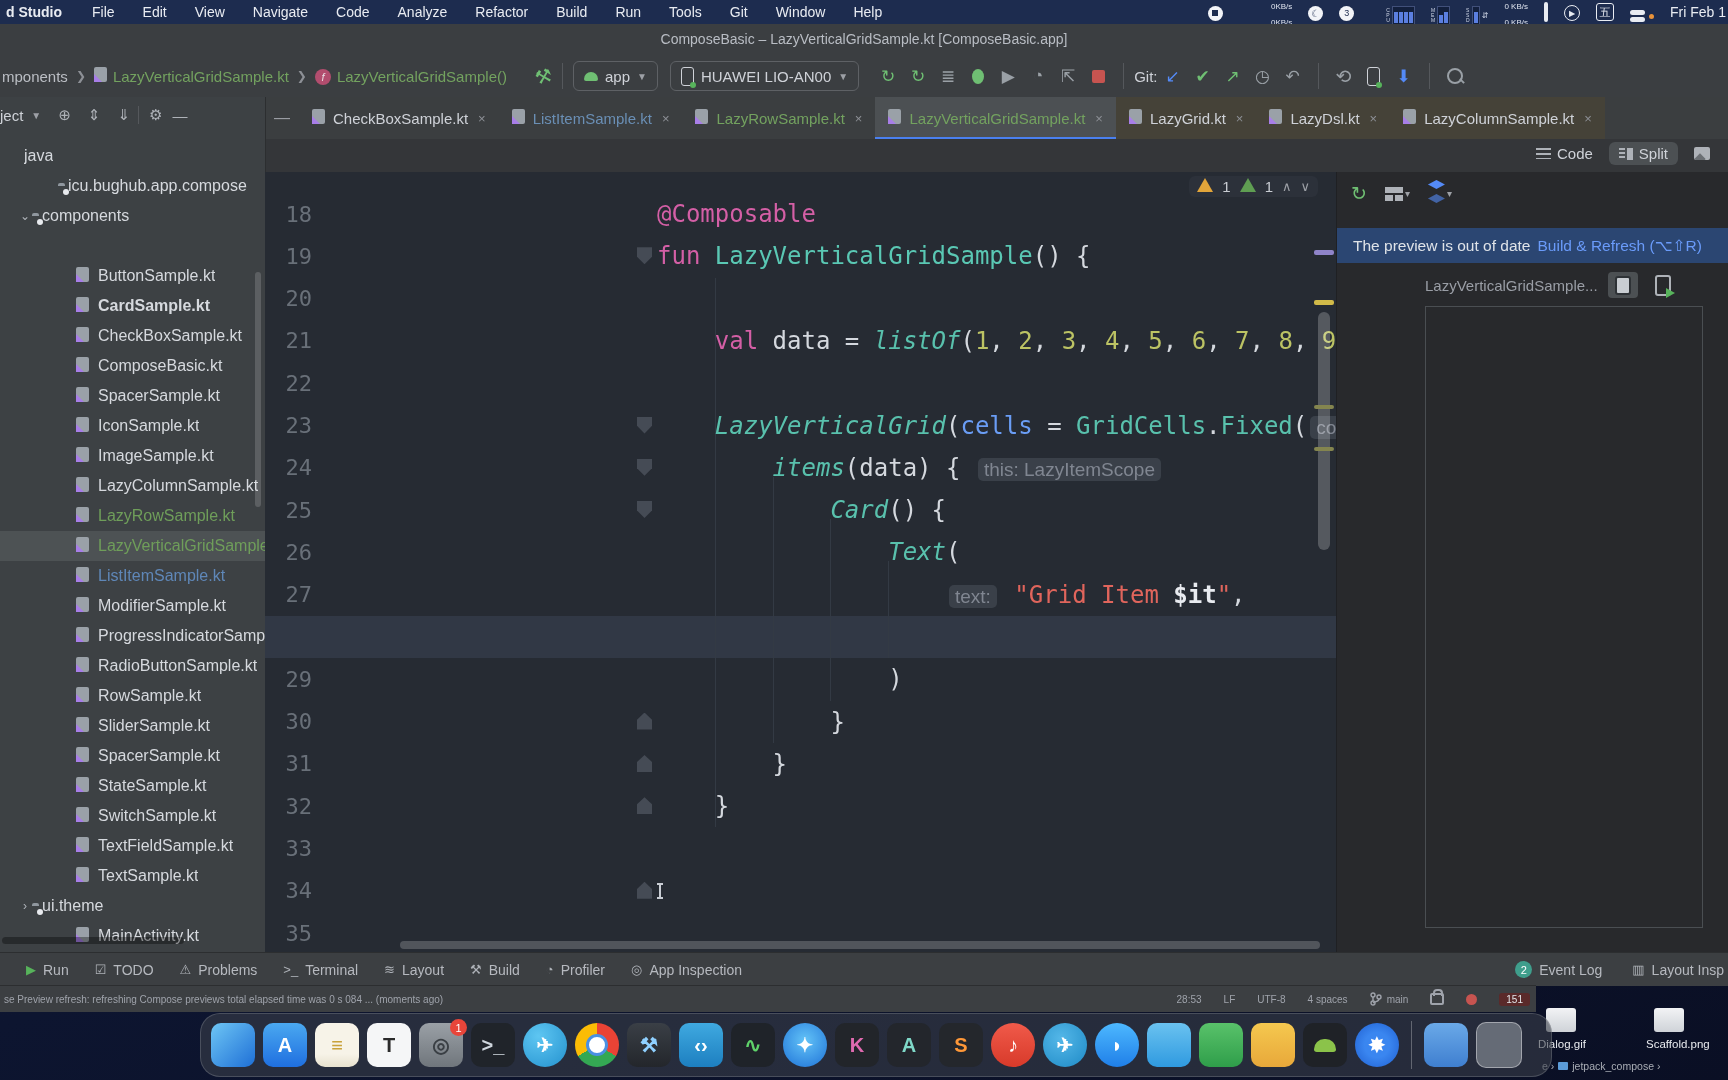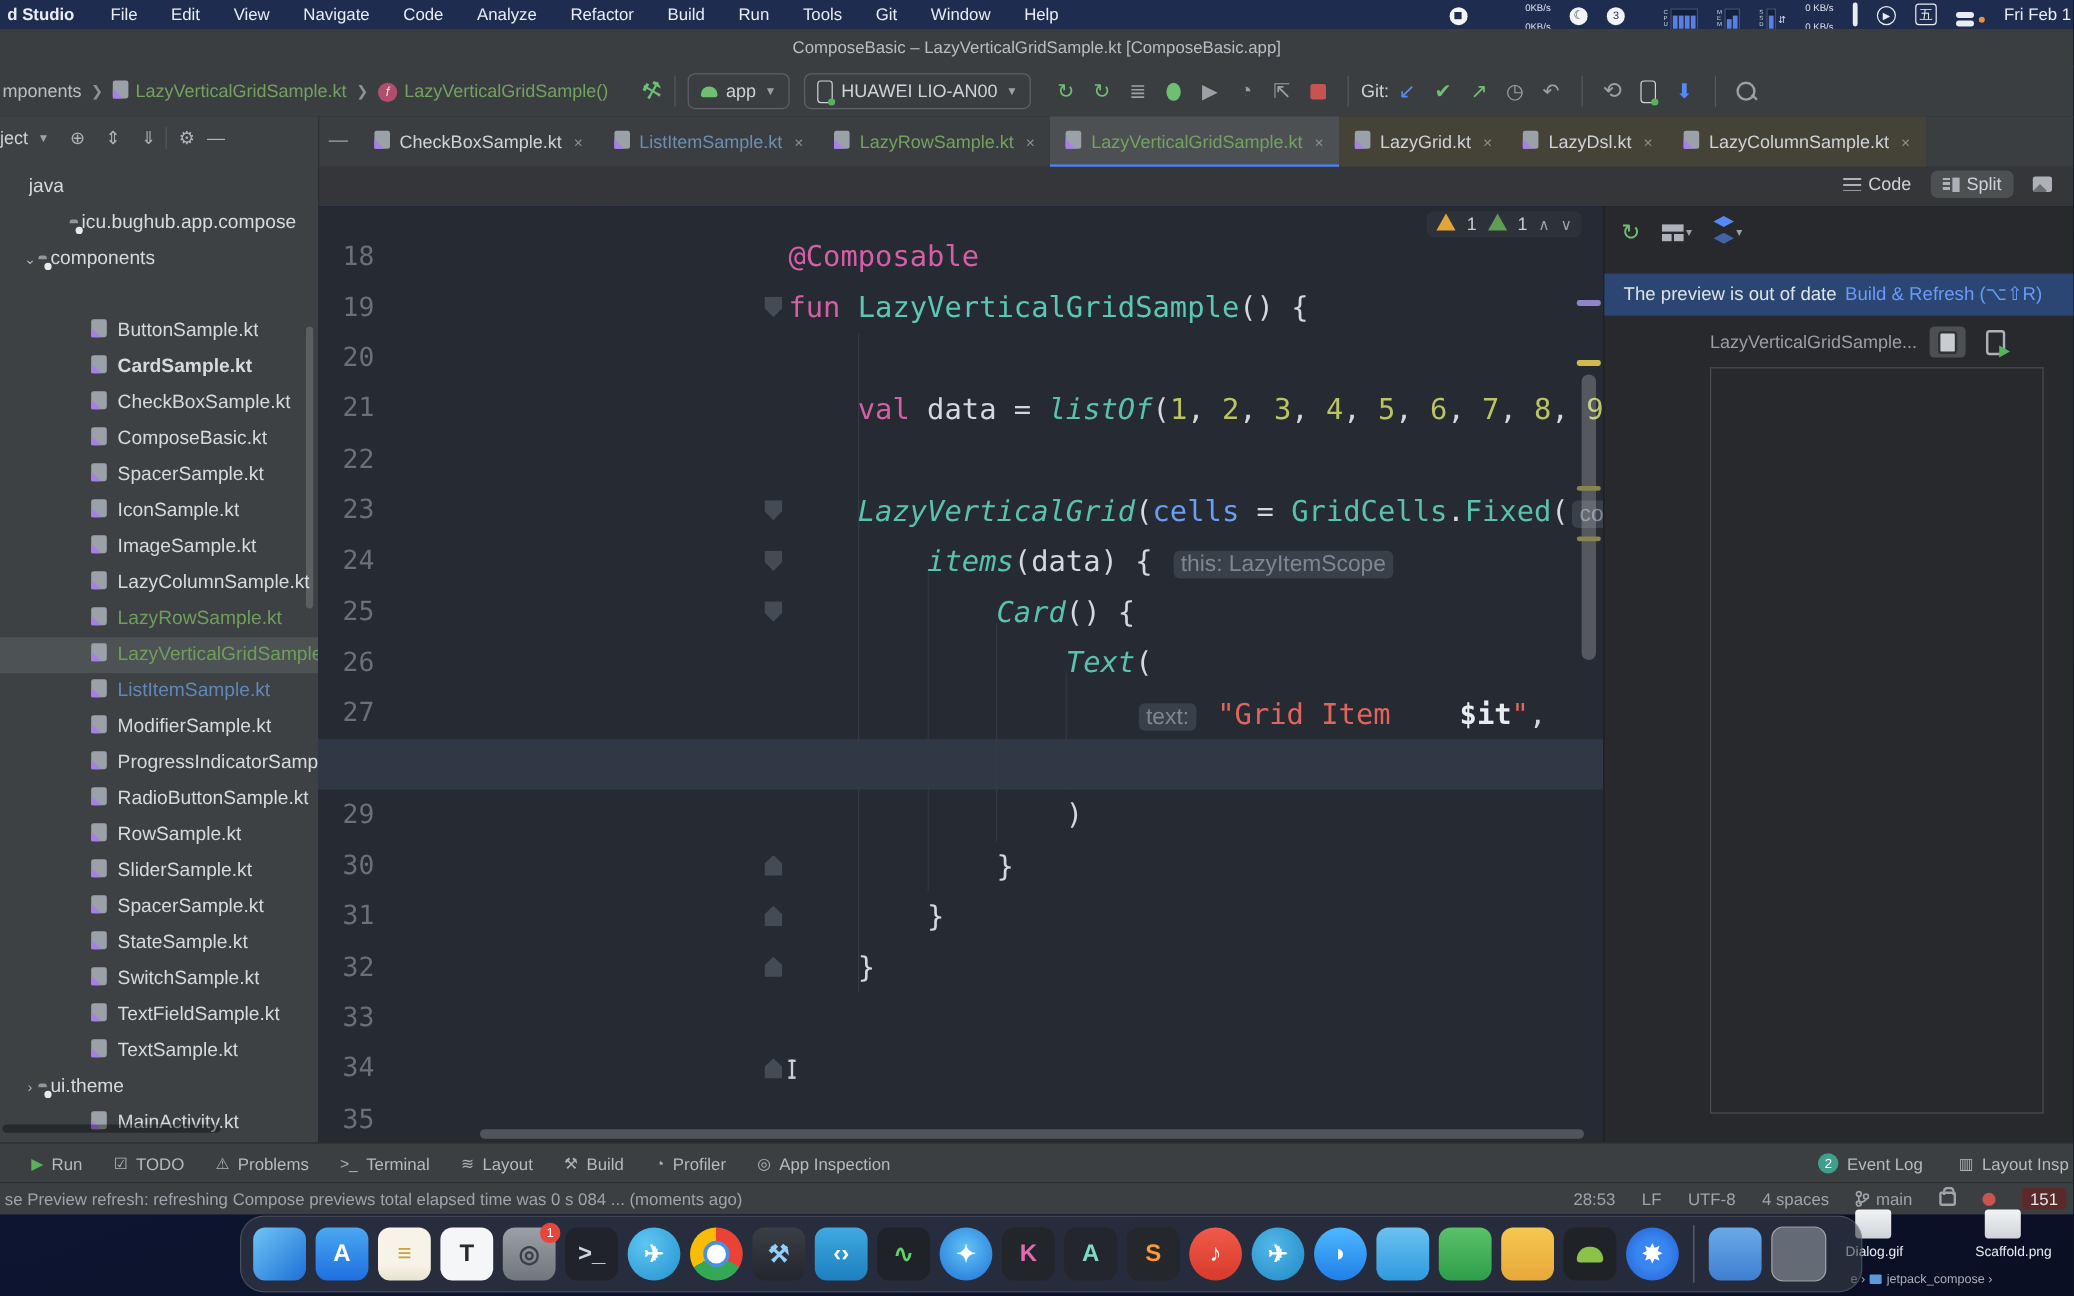--- a/index.html
+++ b/index.html
@@ -87,21 +87,21 @@
   #editor{position:absolute;left:265px;top:172px;width:1071px;height:780px;background:#262b33;overflow:hidden;}
   .cur-band{position:absolute;left:0;width:1071px;height:42px;background:#313845;}
   .eline{position:absolute;left:0;width:1071px;height:42px;display:flex;align-items:center;font-family:"DejaVu Sans Mono",monospace;font-size:24px;white-space:pre;}
   .lnum{position:absolute;left:0;width:47px;text-align:right;color:#697079;font-size:22px;font-family:"DejaVu Sans Mono",monospace;}
   .fold{position:absolute;left:372px;width:15px;height:17px;background:#454b55;}
   .fold.open{clip-path:polygon(0 0,100% 0,100% 55%,50% 100%,0 55%);}
   .fold.close{clip-path:polygon(50% 0,100% 42%,100% 100%,0 100%,0 42%);}
   .code{position:absolute;left:392px;white-space:pre;}
   .tk-kw{color:#d45fa6;} .tk-fnd{color:#5ac8b4;} .tk-fn{color:#59c1ad;font-style:italic;}
   .tk-cls{color:#59c1ad;} .tk-clsw{color:#dcdfe4;} .tk-param{color:#6a9df5;}
-  .tk-num{color:#bcc364;} .tk-str{color:#e0655c;} .tk-strv{color:#e8ebf0;font-weight:bold;margin-left:43px;}
+  .tk-num{color:#bcc364;} .tk-str{color:#e0655c;} .tk-strv{color:#e8ebf0;font-weight:bold;}
   .tk-txt{color:#d4d8de;}
   .tk-inlay{font-size:19px;color:#808691;background:#3a4049;border-radius:5px;padding:1px 6px;margin:0 3px;font-family:"Liberation Sans",sans-serif;}
   .guide{position:absolute;width:1px;background:#333a44;}
   #insp-widget{position:absolute;right:18px;top:4px;display:flex;align-items:center;gap:9px;background:#2c313a;border-radius:6px;padding:2px 8px;color:#c8ccd2;font-size:15px;}
   .tri-y{width:0;height:0;border-left:8px solid transparent;border-right:8px solid transparent;border-bottom:14px solid #e2a53a;display:inline-block;}
   .tri-g{width:0;height:0;border-left:8px solid transparent;border-right:8px solid transparent;border-bottom:14px solid #5f9e52;display:inline-block;}
   .nav-ar{color:#9da0a6;font-size:13px;}
   #ed-vsb{position:absolute;right:6px;top:140px;width:12px;height:238px;background:rgba(255,255,255,.22);border-radius:6px;}
   .stripe{position:absolute;right:2px;width:20px;border-radius:2px;}
   #ed-hsb{position:absolute;left:135px;bottom:3px;width:920px;height:8px;background:rgba(255,255,255,.2);border-radius:4px;}
@@ -124,21 +124,21 @@
   .touch-ic{width:12px;height:15px;border:2px solid #2e3236;border-radius:3px;position:relative;}
   .phone-run{position:relative;width:12px;height:17px;border:2px solid #aeb2b8;border-radius:3px;}
   .phone-run:after{content:"";position:absolute;right:-6px;bottom:-4px;border-left:9px solid #57b35b;border-top:5px solid transparent;border-bottom:5px solid transparent;}
   #pv-rect{position:absolute;left:88px;top:134px;width:276px;height:620px;border:1px solid #4a4e52;}
   
   #bottombar{position:absolute;left:0;top:952px;width:1728px;height:33px;background:#3c3f42;border-top:1px solid #2c2e30;display:flex;align-items:center;color:#b6b9bf;font-size:14px;}
   .bb-item{display:flex;align-items:center;gap:7px;margin-left:26px;white-space:nowrap;}
   .bb-ic{font-size:13px;color:#aeb2b8;}
   .badge2{width:17px;height:17px;border-radius:50%;background:#3f9e8c;color:#fff;font-size:11px;display:inline-flex;align-items:center;justify-content:center;}
   #bb-right{position:absolute;right:0;display:flex;align-items:center;}
-  #statusbar{position:absolute;left:0;top:985px;width:1728px;height:26px;background:#3c3f42;border-top:1px solid #2c2e30;display:flex;align-items:center;color:#9fa3ab;font-size:14px;}
+  #statusbar{position:absolute;left:0;top:985px;width:1536px;height:26px;background:#3c3f42;border-top:1px solid #2c2e30;display:flex;align-items:center;color:#9fa3ab;font-size:10px;}
   #sb-msg{margin-left:4px;white-space:nowrap;}
   #sb-right{position:absolute;right:0;display:flex;align-items:center;gap:22px;padding-right:6px;white-space:nowrap;}
   .lock-ic{position:relative;width:10px;height:8px;border:2px solid #9fa3ab;border-radius:2px;display:inline-block;}
   .lock-ic:before{content:"";position:absolute;left:1px;top:-6px;width:6px;height:5px;border:2px solid #9fa3ab;border-bottom:none;border-radius:4px 4px 0 0;}
   .reddot{width:11px;height:11px;border-radius:50%;background:#c75450;display:inline-block;}
   .membox{background:#5a2a2a;color:#e3e6ea;border-radius:3px;padding:1px 7px;}
   
   #finder-corner{position:absolute;left:1532px;top:1008px;width:196px;height:72px;color:#e8eaee;font-size:11.5px;}
   .thumb{position:absolute;top:0;width:30px;height:24px;background:linear-gradient(180deg,#f2f3f5,#cfd3d8);border-radius:3px;}
   .fc-lbl{position:absolute;top:30px;white-space:nowrap;}

